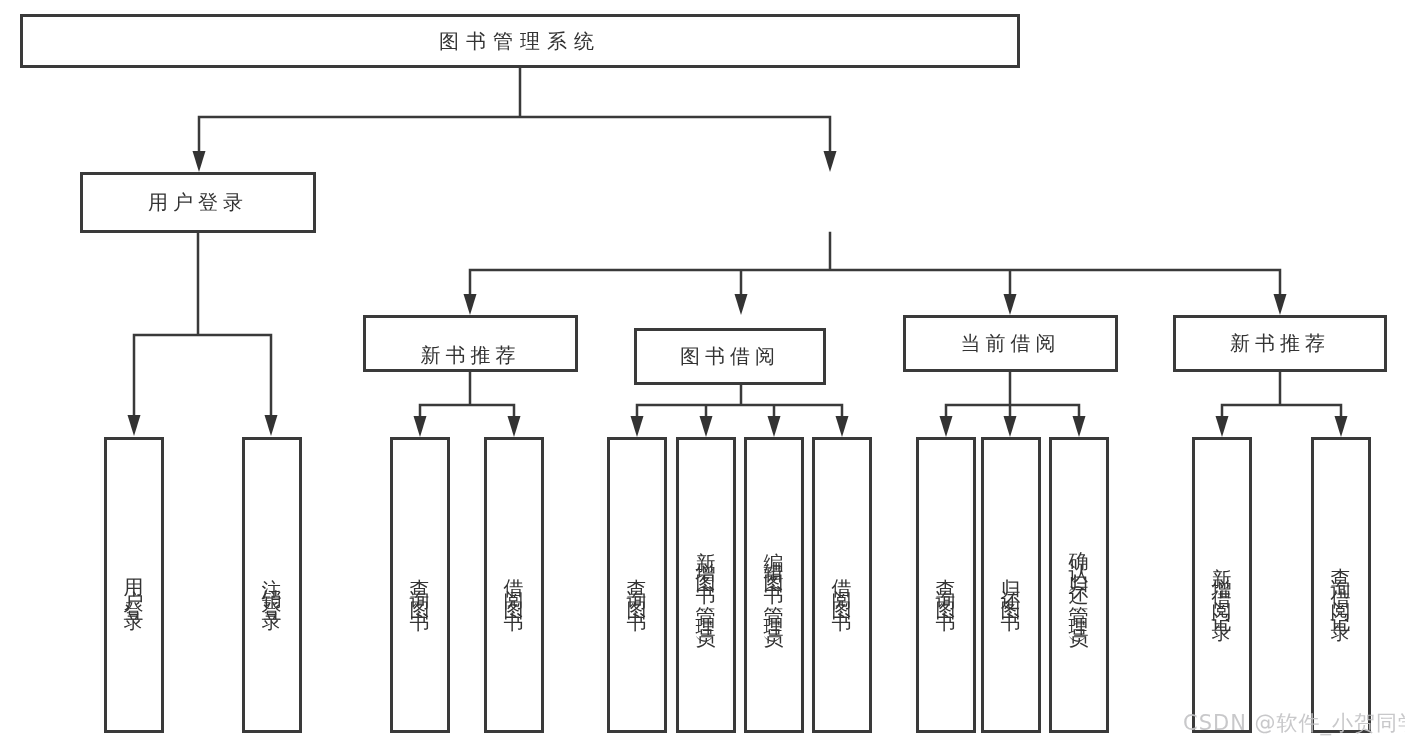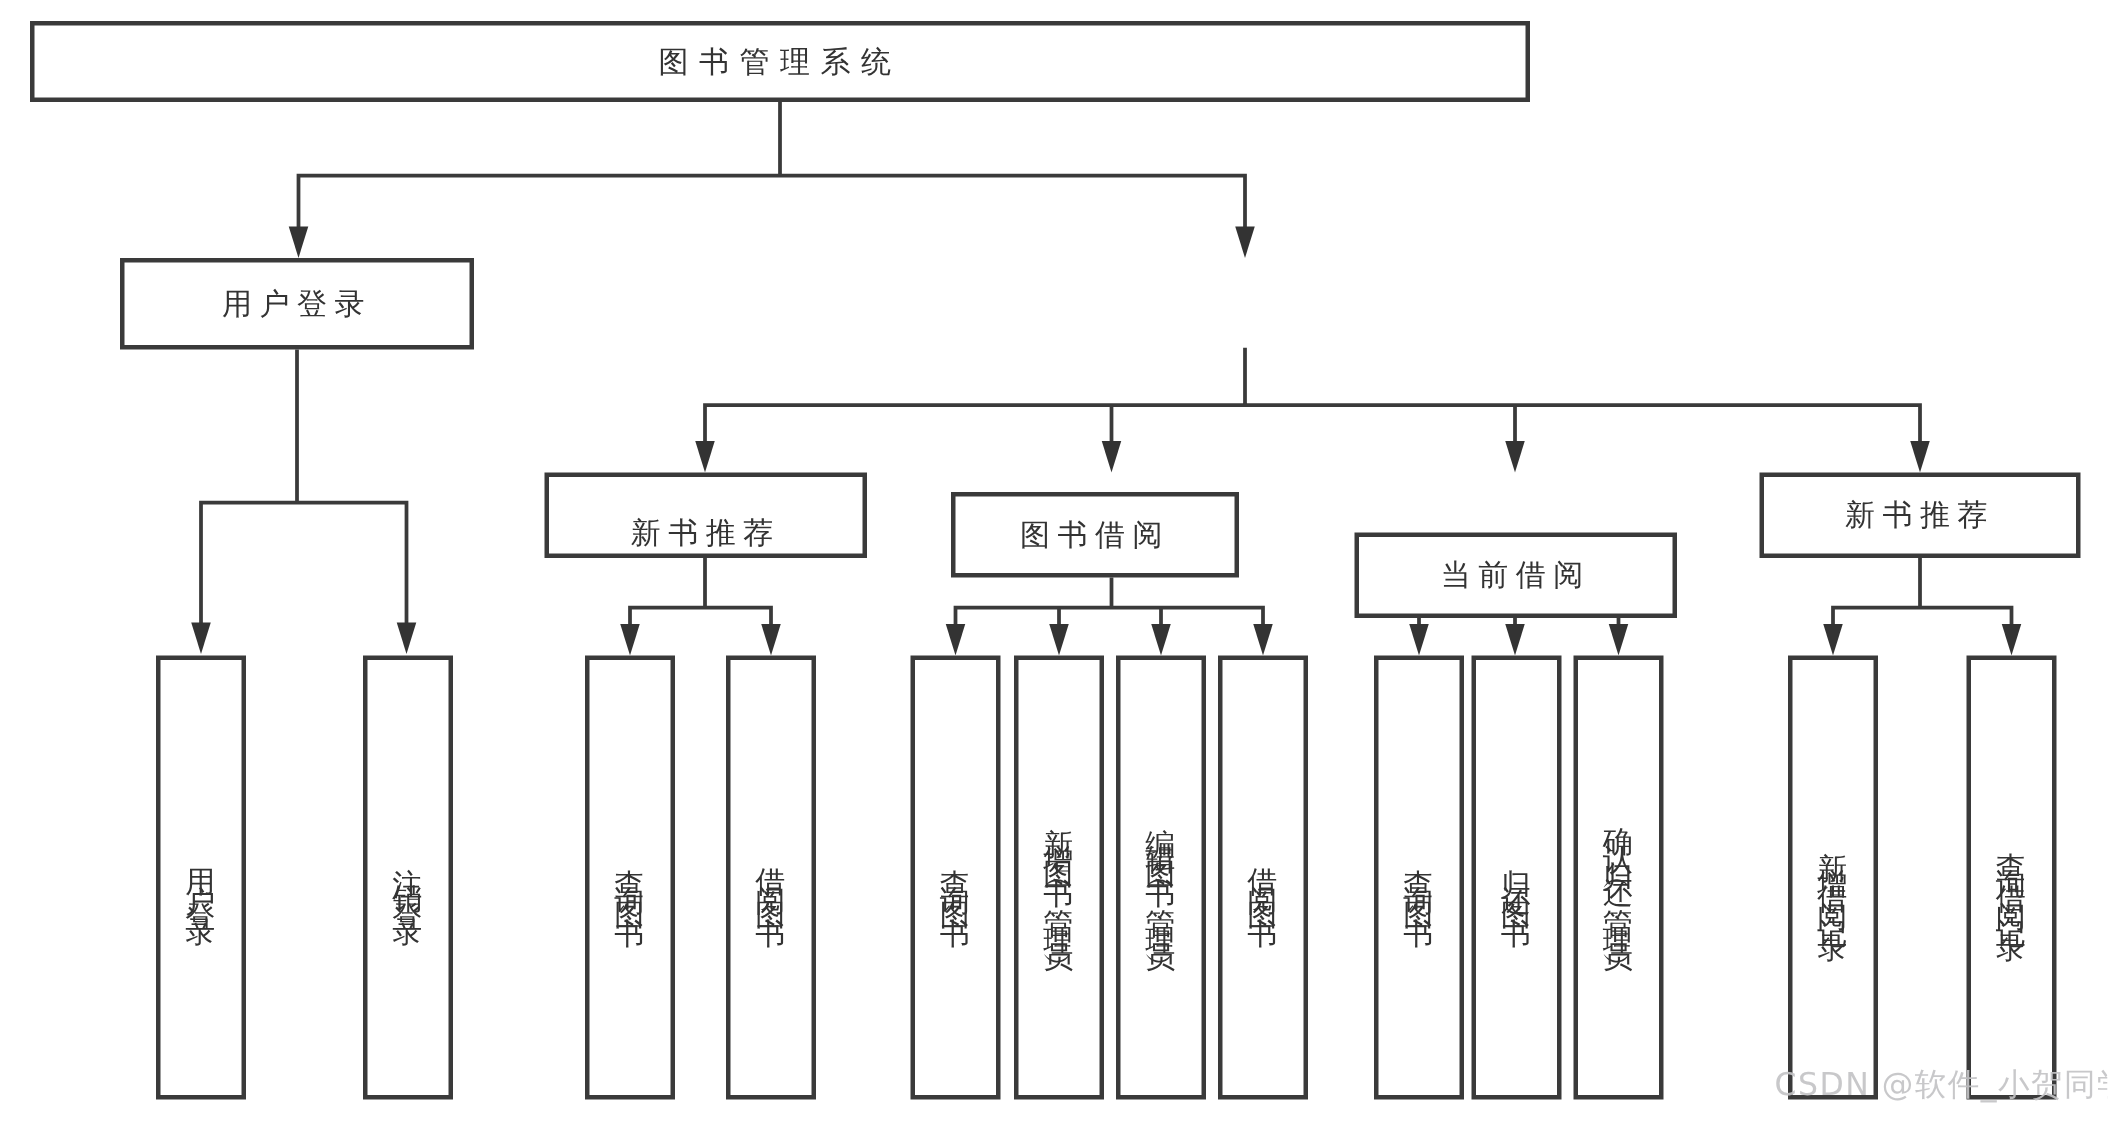--- a/index.html
+++ b/index.html
@@ -98,21 +98,21 @@
   <div class="box lvl2" style="left:80px;top:172px;width:236px;">
     <span class="label">用户登录</span>
   </div>
 
   <div class="box lvl3" style="left:363px;top:315px;width:215px;align-items:flex-end;">
     <span class="label">新书推荐</span>
   </div>
   <div class="box lvl3" style="left:634px;top:328px;width:192px;">
     <span class="label">图书借阅</span>
   </div>
-  <div class="box lvl3" style="left:903px;top:315px;width:215px;margin-top:40px;">
+  <div class="box lvl3" style="left:903px;top:315px;width:215px;">
     <span class="label">当前借阅</span>
   </div>
   <div class="box lvl3" style="left:1173px;top:315px;width:214px;">
     <span class="label">新书推荐</span>
   </div>
 
   <div class="box leaf" style="left:104px;">
     <span>用户登录</span>
   </div>
   <div class="box leaf" style="left:242px;">

